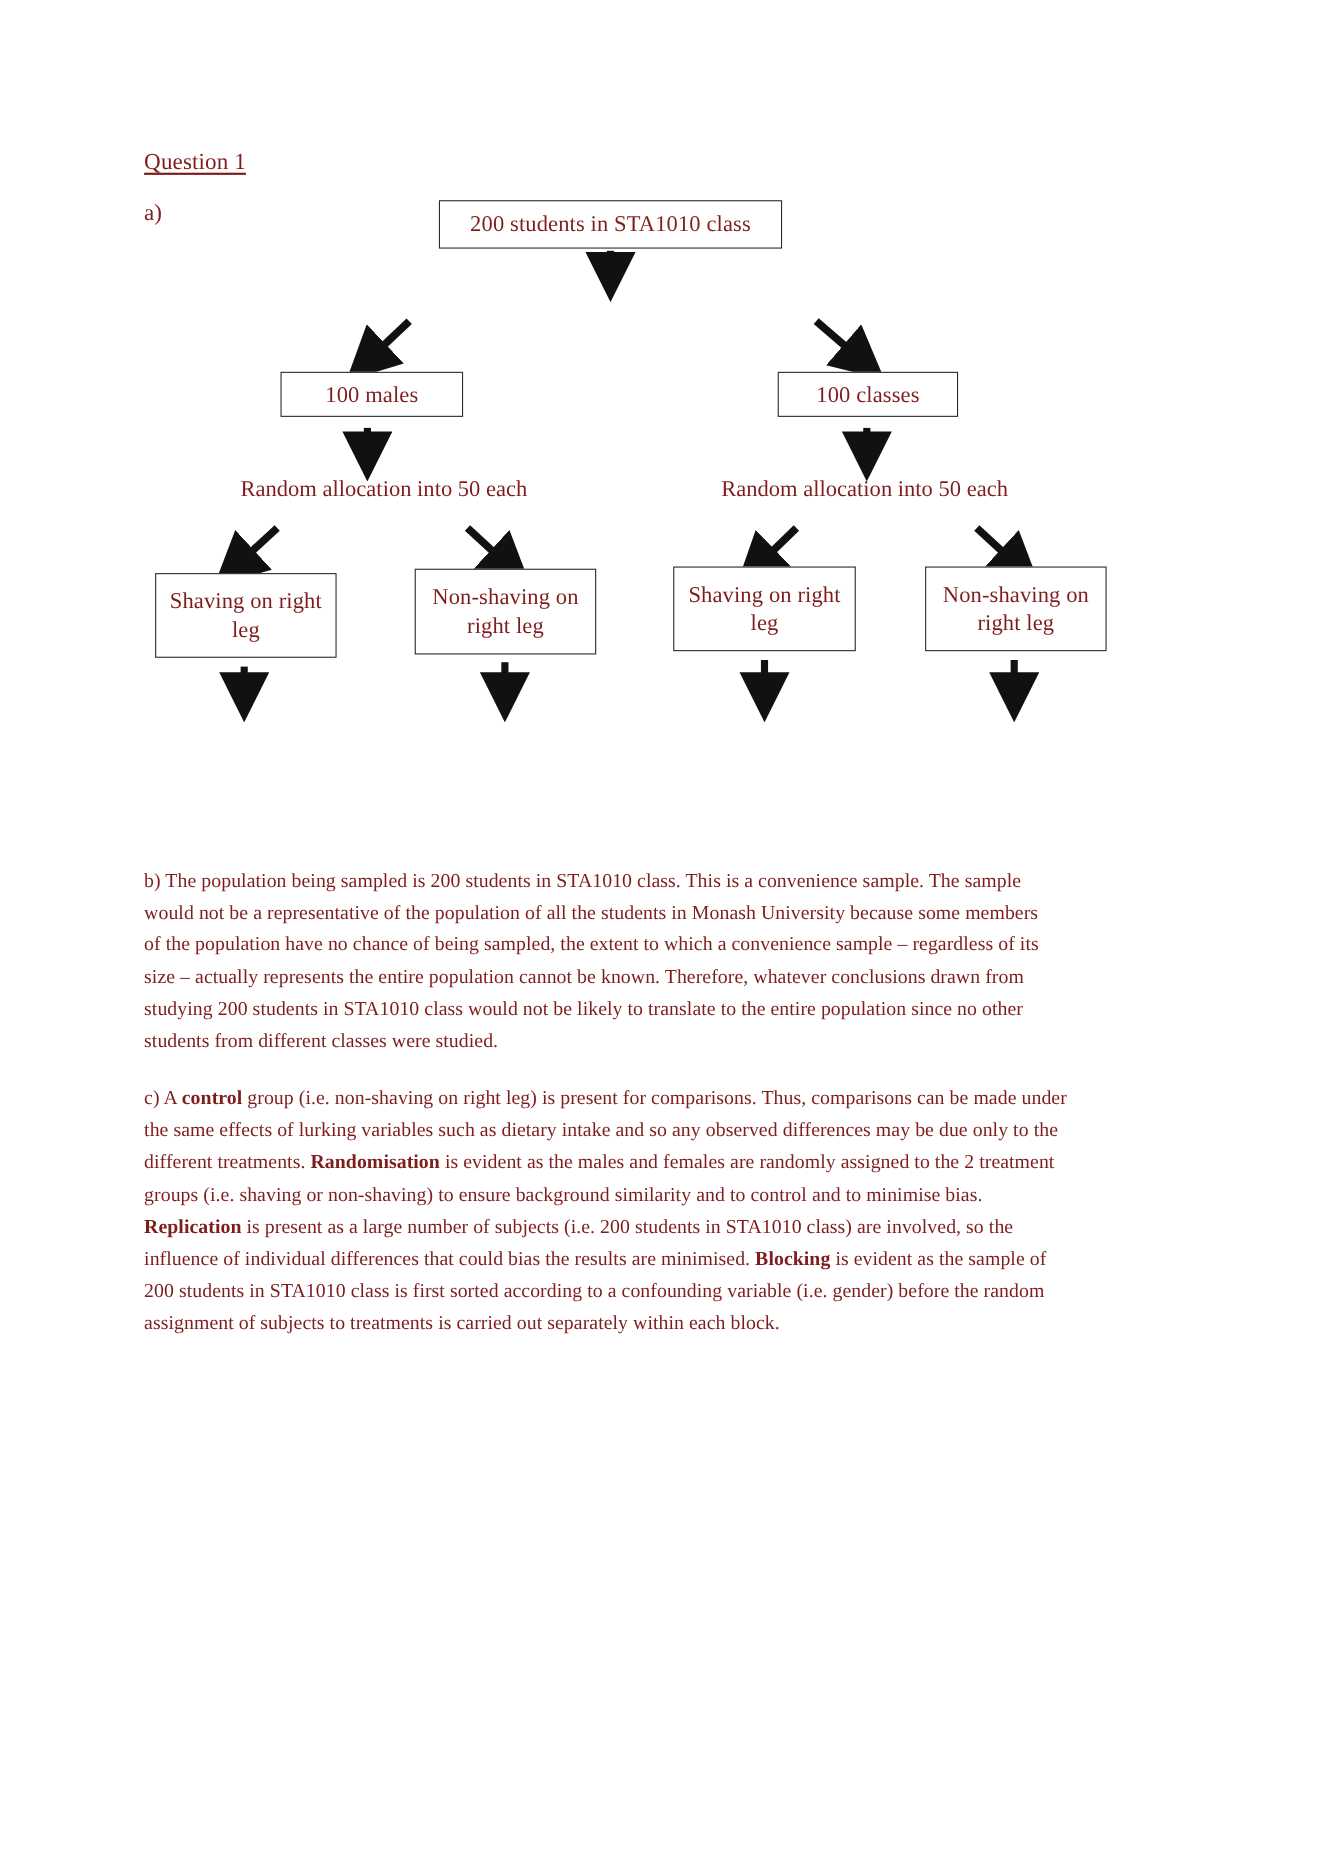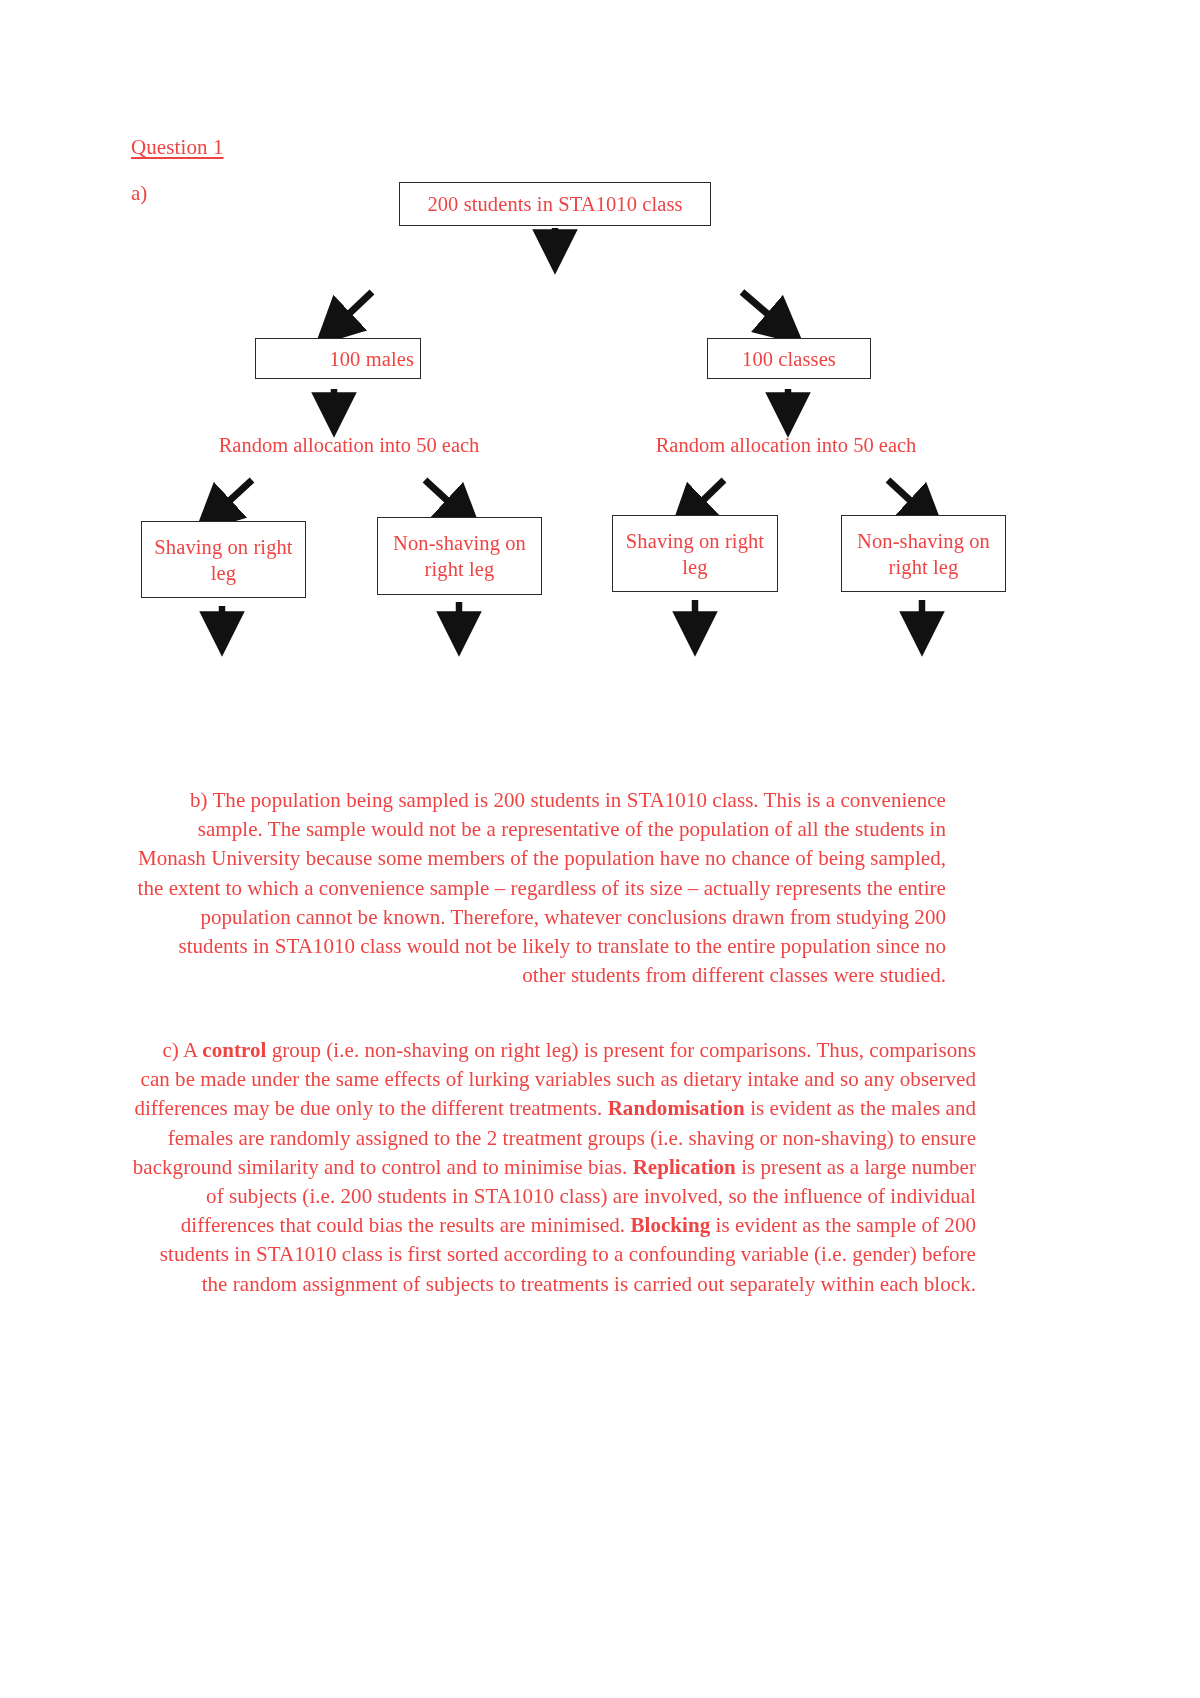--- a/index.html
+++ b/index.html
@@ -7,21 +7,21 @@
     margin: 0;
     padding: 0;
     background: #ffffff;
   }
   .page {
     position: relative;
     width: 1200px;
     height: 1698px;
     background: #ffffff;
     font-family: "Liberation Serif", "DejaVu Serif", serif;
-    color: #ef4444;
+    color: #7f1d1d;
     overflow: hidden;
   }
 
   
   .q-title {
     position: absolute;
     left: 131px;
     top: 134px;
     font-size: 21px;
     line-height: 26px;
@@ -81,27 +81,27 @@
     left: 0; top: 0;
     width: 1200px; height: 760px;
     pointer-events: none;
   }
 
   
   .para {
     position: absolute;
     left: 131px;
     width: 815px;
-    font-size: 21px;
+    font-size: 18px;
     line-height: 29.2px;
-    text-align: right;
+    text-align: left;
     letter-spacing: .05px;
   }
   #para-b { top: 786px; }
-  #para-c { top: 1036px; width: 845px; }
+  #para-c { top: 984px; width: 845px; }
   .para b { font-weight: bold; }
 </style>
 </head>
 <body>
 
 <div class="page">
 
   <div class="q-title">Question 1</div>
   <div class="part-label" id="label-a">a)</div>
 
@@ -136,21 +136,21 @@
       <line x1="459" y1="602" x2="459" y2="632" stroke="#111111" stroke-width="6.5" marker-end="url(#ah)"></line>
       <line x1="695" y1="600" x2="695" y2="632" stroke="#111111" stroke-width="6.5" marker-end="url(#ah)"></line>
       <line x1="922" y1="600" x2="922" y2="632" stroke="#111111" stroke-width="6.5" marker-end="url(#ah)"></line>
     </svg>
 
     <div class="node" style="left:399px; top:182px; width:312px; height:44px;">
       <span>200 students in STA1010 class</span>
     </div>
 
 
-    <div class="node" style="left:255px; top:338px; width:166px; height:41px;justify-content:flex-end;">
+    <div class="node" style="left:255px; top:338px; width:166px; height:41px;">
       <span>100 males</span>
     </div>
     <div class="node" style="left:707px; top:338px; width:164px; height:41px;">
       <span>100 classes</span>
     </div>
 
     <div class="flow-text" style="left:204px; top:432px; width:290px;">Random allocation into 50 each</div>
     <div class="flow-text" style="left:641px; top:432px; width:290px;">Random allocation into 50 each</div>
 
     <div class="node" style="left:141px; top:521px; width:165px; height:77px;">

